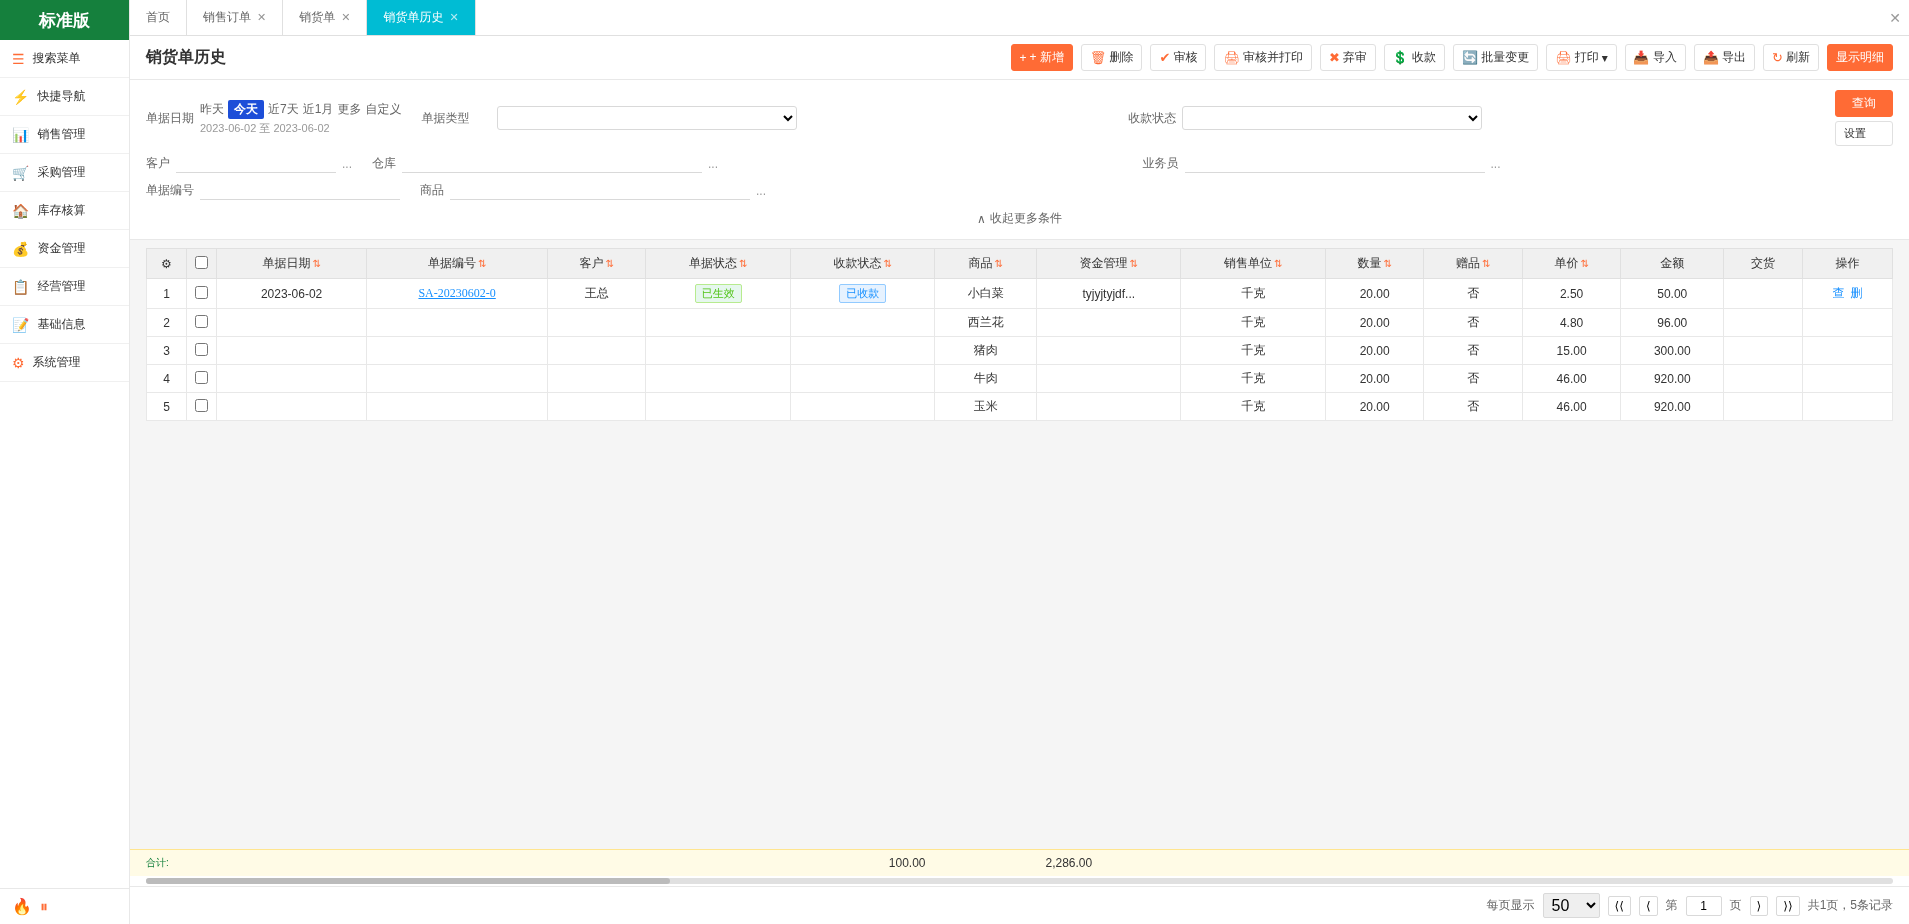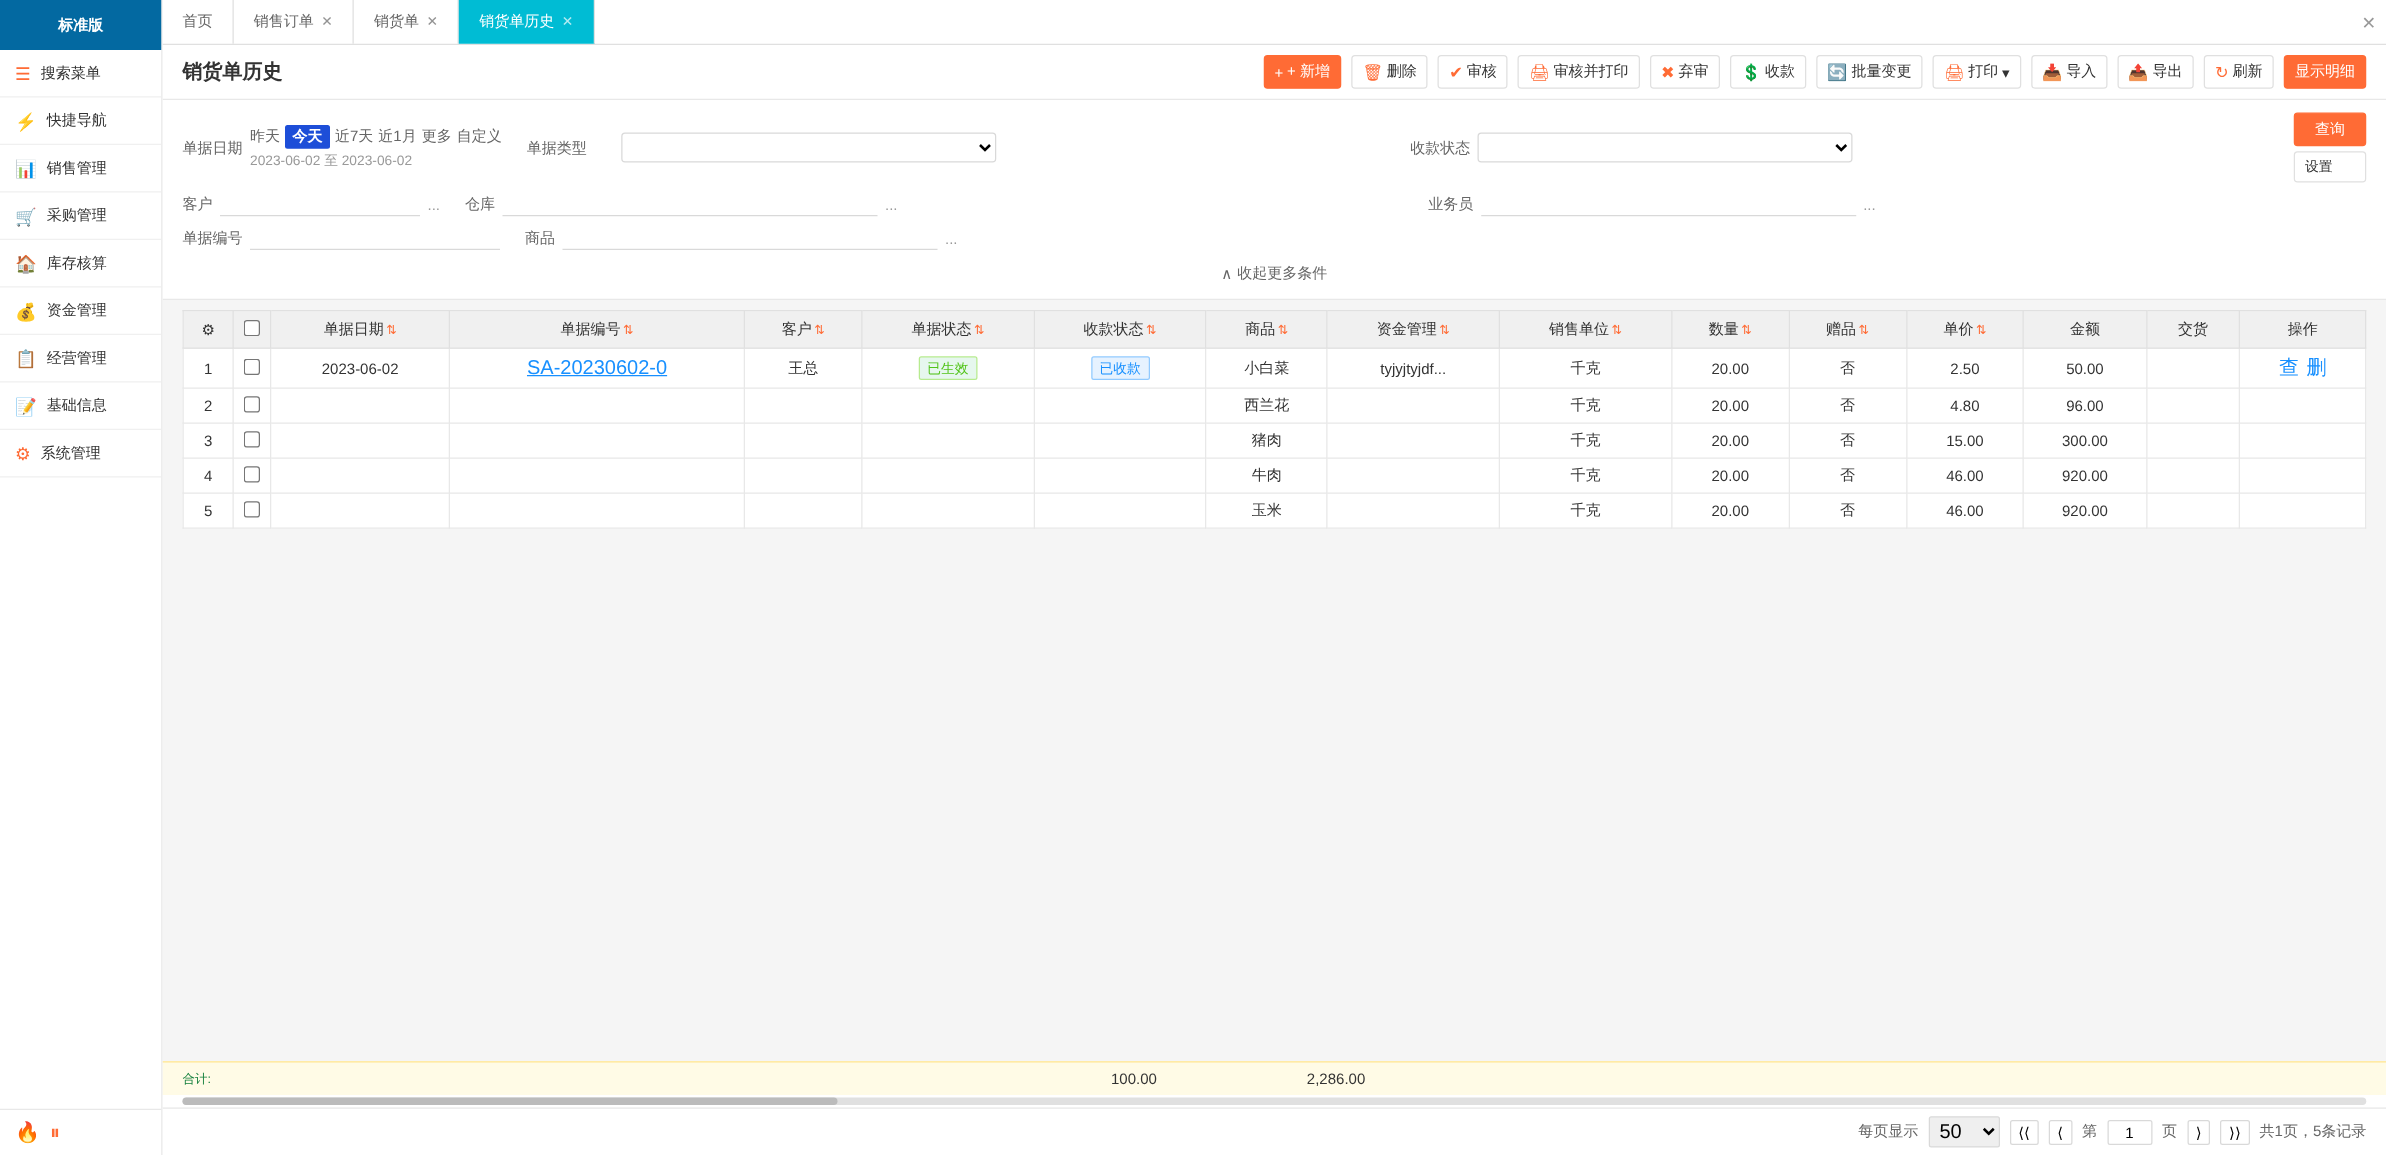--- a/index.html
+++ b/index.html
@@ -9,26 +9,26 @@
     .sidebar {
       width: 130px;
       background: #fff;
       border-right: 1px solid #e8e8e8;
       display: flex;
       flex-direction: column;
       flex-shrink: 0;
     }
     .sidebar-logo {
       height: 40px;
-      background: #0369a1;
+      background: #15803d;
       display: flex;
       align-items: center;
       justify-content: center;
       color: #fff;
-      font-size: 12px;
+      font-size: 17px;
       font-weight: bold;
     }
     .sidebar-item {
       display: flex;
       align-items: center;
       padding: 10px 12px;
       cursor: pointer;
       color: #333;
       font-size: 12px;
       border-bottom: 1px solid #f0f0f0;
@@ -198,21 +198,21 @@
     .sort-icon { font-size: 10px; color: #ff6b35; }
     .badge {
       display: inline-block;
       padding: 1px 6px;
       border-radius: 2px;
       font-size: 11px;
     }
     .badge-green { background: #e6f7ee; color: #52c41a; border: 1px solid #b7eb8f; }
     .badge-blue { background: #e6f2ff; color: #1890ff; border: 1px solid #91caff; }
     .settings-icon-cell { display: flex; align-items: center; justify-content: center; gap: 6px; }
-    .action-link { color: #1890ff; cursor: pointer; font-size: 16px; }
+    .action-link { color: #1890ff; cursor: pointer; font-size: 12px; font-family: Liberation Serif, serif; }
 
     
     .table-footer {
       background: #fffbe6;
       border-top: 1px solid #ffe58f;
       padding: 6px 16px;
       display: flex;
       align-items: center;
       flex-shrink: 0;
     }

